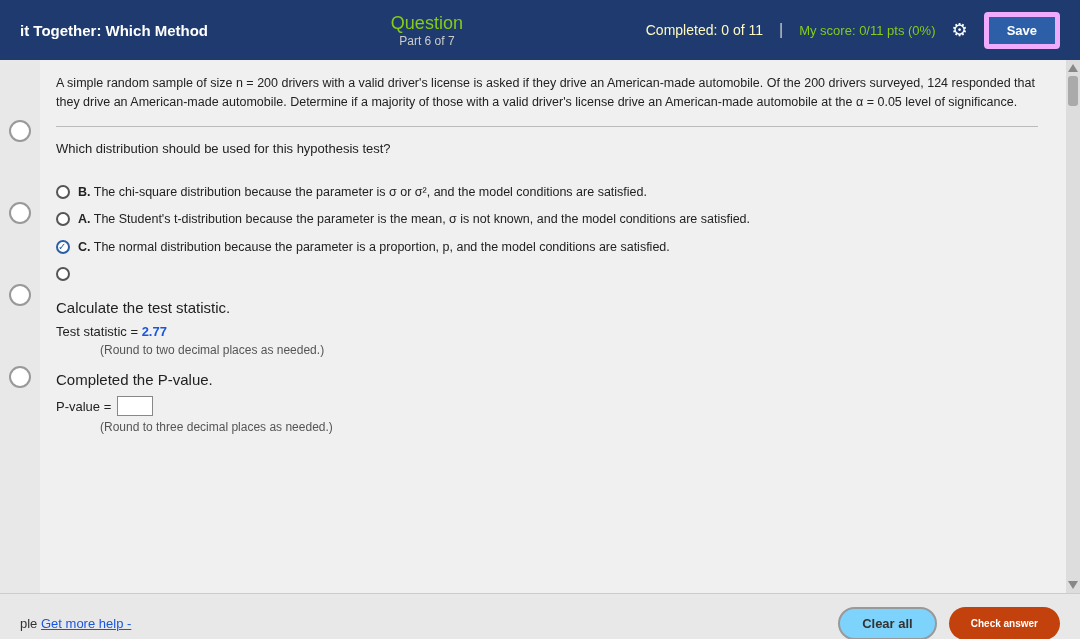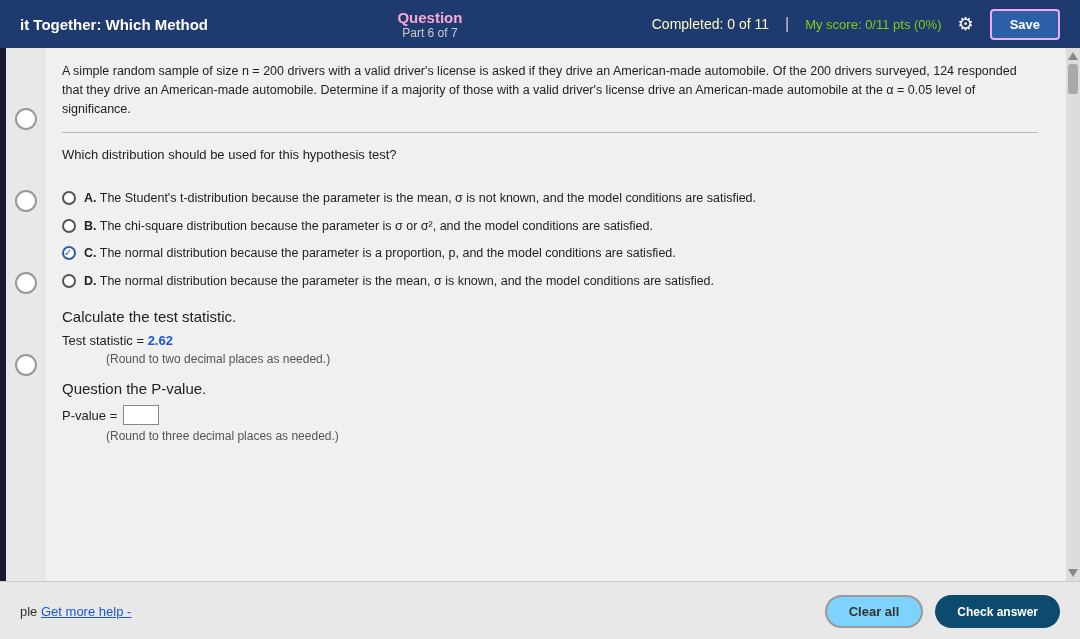--- a/index.html
+++ b/index.html
@@ -11,38 +11,38 @@
       overflow: hidden;
       position: relative;
     }
 
     
     .header {
       background: #1e3a6e;
       display: flex;
       align-items: center;
       padding: 8px 20px;
-      height: 48px;
+      height: 60px;
       color: white;
       gap: 16px;
     }
     .header-title {
       font-size: 15px;
       font-weight: bold;
       color: white;
       flex: 0 0 auto;
     }
     .header-center {
       flex: 1;
       text-align: center;
     }
     .header-question-label {
-      font-size: 15px;
-      font-weight: bold;
-      color: #f9a8d4;
+      font-size: 18px;
+      font-weight: normal;
+      color: #84cc16;
     }
     .header-question-part {
       font-size: 12px;
       color: #ccc;
     }
     .header-right {
       display: flex;
       align-items: center;
       gap: 16px;
     }
@@ -55,34 +55,33 @@
       font-size: 13px;
       color: #84cc16;
     }
     .header-gear {
       font-size: 18px;
       color: white;
       cursor: pointer;
     }
     .save-button {
       background: #2c5fa8;
-      border: 2px solid #f0abfc;
+      border: 5px solid #f0abfc;
       color: white;
       font-size: 13px;
       font-weight: bold;
       padding: 6px 18px;
       border-radius: 4px;
       cursor: pointer;
     }
 
     
     .main-wrapper {
       display: flex;
       height: calc(639px - 56px - 50px);
-      padding-left: 6px;
     }
 
     
     .left-icons {
       width: 40px;
       background: #e8e8e8;
       display: flex;
       flex-direction: column;
       align-items: center;
       padding-top: 60px;
@@ -266,25 +265,25 @@
       background: #7dd3fc;
       border: 2px solid #999;
       border-radius: 20px;
       padding: 7px 22px;
       font-size: 13px;
       font-weight: bold;
       color: #333;
       cursor: pointer;
     }
     .check-answer-btn {
-      background: #0c4a6e;
+      background: #c2410c;
       border: none;
       border-radius: 20px;
       padding: 7px 22px;
-      font-size: 12px;
+      font-size: 10px;
       font-weight: bold;
       color: white;
       cursor: pointer;
     }
   </style>
 </head>
 <body>
 
 <div class="header">
   <div class="header-title">it Together: Which Method</div>
@@ -310,63 +309,59 @@
     <div class="circle-icon"></div>
   </div>
 
   <div class="content-area">
 
     <div class="problem-text">A simple random sample of size n = 200 drivers with a valid driver's license is asked if they drive an American-made automobile. Of the 200 drivers surveyed, 124 responded that they drive an American-made automobile. Determine if a majority of those with a valid driver's license drive an American-made automobile at the α = 0.05 level of significance.</div>
 
     <div class="question-text">Which distribution should be used for this hypothesis test?</div>
 
     <div class="answer-choices">
+
+      <div class="answer-choice">
+        <div class="radio-circle"></div>
+        <span>
+          <span class="choice-label">B.</span>
+          The chi-square distribution because the parameter is σ or σ², and the model conditions are satisfied.
+        </span>
+      </div>
 
       <div class="answer-choice">
         <div class="radio-circle"></div>
         <span>
           <span class="choice-label">A.</span>
           The Student's t-distribution because the parameter is the mean, σ is not known, and the model conditions are satisfied.
         </span>
       </div>
 
       <div class="answer-choice">
-        <div class="radio-circle"></div>
-        <span>
-          <span class="choice-label">B.</span>
-          The chi-square distribution because the parameter is σ or σ², and the model conditions are satisfied.
-        </span>
-      </div>
-
-      <div class="answer-choice">
         <div class="radio-circle checked"></div>
         <span>
           <span class="choice-label">C.</span>
           The normal distribution because the parameter is a proportion, p, and the model conditions are satisfied.
         </span>
       </div>
 
       <div class="answer-choice">
         <div class="radio-circle"></div>
-        <span>
-          <span class="choice-label">D.</span>
-          The normal distribution because the parameter is the mean, σ is known, and the model conditions are satisfied.
-        </span>
       </div>
 
     </div>
 
     <div class="section-label">Calculate the test statistic.</div>
     <div class="test-stat-line">
       <span>Test statistic =</span>
-      <span class="test-stat-value">2.62</span>
+      <span class="test-stat-value">2.77</span>
     </div>
     <div class="round-note">(Round to two decimal places as needed.)</div>
 
-    <div class="section-label">Question the P-value.</div>
+    <div class="section-label">Completed the P-value.</div>
     <div class="pvalue-line">
       <span>P-value =</span>
       <input class="pvalue-input" type="text" style="">
     </div>
     <div class="round-note">(Round to three decimal places as needed.)</div>
 
   </div>
 
   <div class="right-scrollbar">
     <div class="scroll-up"></div>

